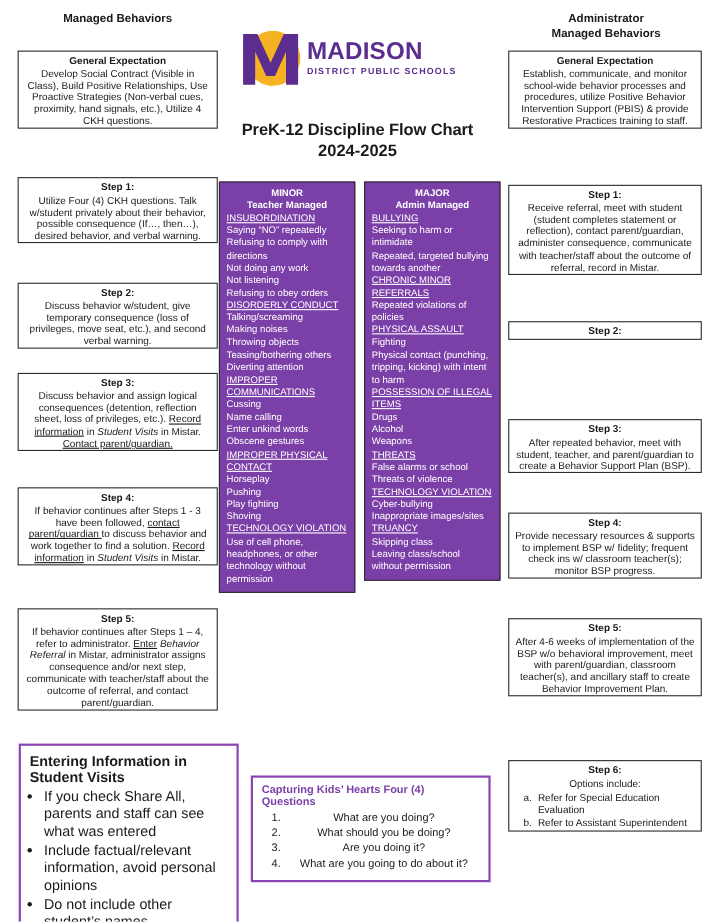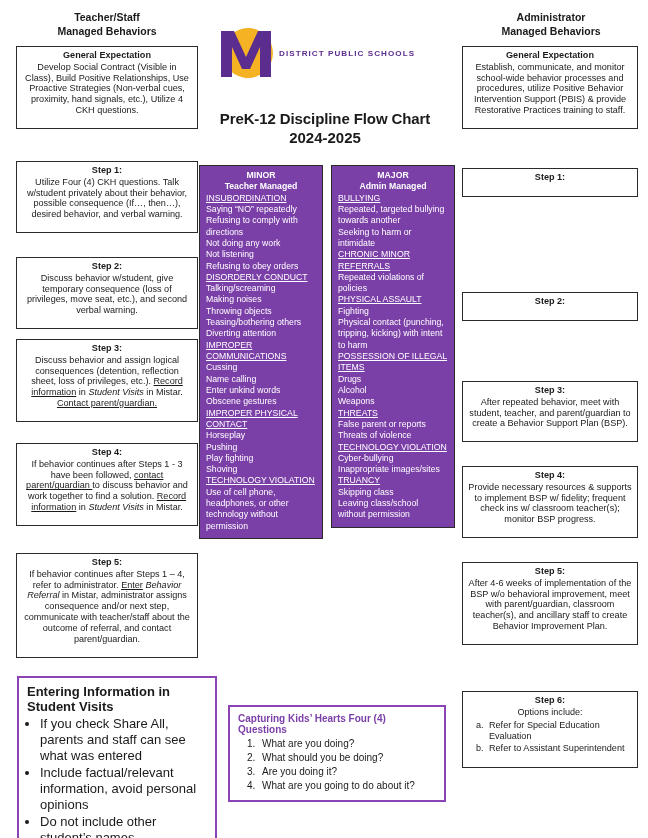--- a/index.html
+++ b/index.html
@@ -14,21 +14,21 @@
     position: relative;
     width: 648px; height: 838px;
     background: #fff;
     overflow: hidden;
   }
 
   
   .wbox {
     border: 1.4px solid #2b2b2b;
     background: #fff;
-    padding: 3px 5px 12px 5px;
+    padding: 3px 5px 0 5px;
     text-align: center;
     line-height: 1.19;
   }
   .wbox .hd {
     font-weight: bold;
     display: block;
     margin-bottom: 1px;
   }
   .pbox {
     background: #7B3FA8;
@@ -107,35 +107,34 @@
   .logo-sub {
     font-size: 8.1px; font-weight: bold; color: #5B2D8E;
     letter-spacing: 1.05px; margin-top: 3px; line-height: 1;
   }
   #title-line1 { font-size: 15px; font-weight: bold; letter-spacing: -0.1px; }
   #title-line2 { font-size: 15px; font-weight: bold; margin-top: 2px; }
 
   
   ul.bullets { margin: 2px 0 0 0; padding-left: 13px; text-align: left; }
   ul.bullets li { margin-bottom: 0.5px; line-height: 1.24; }
-  ol.qs { margin: 2px 0 0 0; padding-left: 20px; text-align: left; }
+  ol.qs { margin: 2px 0 0 0; padding-left: 20px; text-align: center; }
   ol.qs li { margin-bottom: 1px; line-height: 1.3; padding-left: 4px; }
   ol.ab { margin: 2px 0 0 0; padding-left: 18px; text-align: left; list-style-type: lower-alpha; }
   ol.ab li { margin-bottom: 1px; line-height: 1.22; padding-left: 3px; }
   .boxtitle-purple {
     color: #7B3FA8; font-weight: bold; display: block;
   }
 </style>
 </head>
 <body>
 
 <div id="page">
 
   <div class="abs colhead" id="left-head">
-    <div>Teacher/Staff</div>
     <div>Managed Behaviors</div>
   </div>
 
   <div class="abs wbox" id="gen-exp-left">
     <span class="hd">General Expectation</span>
     <span>Develop Social Contract (Visible in Class), Build Positive Relationships, Use Proactive Strategies (Non-verbal cues, proximity, hand signals, etc.), Utilize 4 CKH questions.</span>
   </div>
 
   <div class="abs wbox" id="step1-left">
     <span class="hd">Step 1:</span>
@@ -173,20 +172,21 @@
 
   <div class="abs logo-row" id="logo-wrap">
     <span class="logo-mark">
       <svg viewBox="0 0 58 60" width="58" height="60" aria-hidden="true">
         <circle cx="31" cy="30" r="25" fill="#F5B324"></circle>
         <path d="M4 54 L4 8 L17 8 L29 34 L41 8 L54 8 L54 54 L43 54 L43 24 L33 46 L25 46 L15 24 L15 54 Z" fill="#5B2D8E"></path>
         <path d="M24 46 L34 46 L29 56 Z" fill="#F5B324"></path>
       </svg>
     </span>
     <span class="logo-text">
+      <span class="logo-name" style="display:block;">MADISON</span>
       <span class="logo-sub" style="display:block;">DISTRICT PUBLIC SCHOOLS</span>
     </span>
   </div>
 
   <div class="abs" id="title-block">
     <div id="title-line1">PreK-12 Discipline Flow Chart</div>
     <div id="title-line2">2024-2025</div>
   </div>
 
   <div class="abs pbox" id="minor-box">
@@ -218,33 +218,33 @@
         <span class="cat">TECHNOLOGY VIOLATION</span>
         <span class="itm">Use of cell phone, headphones, or other technology without permission</span>
       </div>
   </div>
 
   <div class="abs pbox" id="major-box">
     <span class="ttl">MAJOR</span>
     <span class="ttl">Admin Managed</span>
     <div>
         <span class="cat">BULLYING</span>
+        <span class="itm">Seeking to harm or intimidate</span>
         <span class="itm">Repeated, targeted bullying towards another</span>
-        <span class="itm">Seeking to harm or intimidate</span>
         <span class="cat">CHRONIC MINOR REFERRALS</span>
         <span class="itm">Repeated violations of policies</span>
         <span class="cat">PHYSICAL ASSAULT</span>
         <span class="itm">Fighting</span>
         <span class="itm">Physical contact (punching, tripping, kicking) with intent to harm</span>
         <span class="cat">POSSESSION OF ILLEGAL ITEMS</span>
         <span class="itm">Drugs</span>
         <span class="itm">Alcohol</span>
         <span class="itm">Weapons</span>
         <span class="cat">THREATS</span>
-        <span class="itm">False parent or reports</span>
+        <span class="itm">False alarms or school</span>
         <span class="itm">Threats of violence</span>
         <span class="cat">TECHNOLOGY VIOLATION</span>
         <span class="itm">Cyber-bullying</span>
         <span class="itm">Inappropriate images/sites</span>
         <span class="cat">TRUANCY</span>
         <span class="itm">Skipping class</span>
         <span class="itm">Leaving class/school without permission</span>
       </div>
   </div>
 
@@ -263,20 +263,21 @@
     <div>Managed Behaviors</div>
   </div>
 
   <div class="abs wbox" id="gen-exp-right">
     <span class="hd">General Expectation</span>
     <span>Establish, communicate, and monitor school-wide behavior processes and procedures, utilize Positive Behavior Intervention Support (PBIS) &amp; provide Restorative Practices training to staff.</span>
   </div>
 
   <div class="abs wbox" id="step1-right">
     <span class="hd">Step 1:</span>
+    <span>Receive referral, meet with student (student completes statement or reflection), contact parent/guardian, administer consequence, communicate with teacher/staff about the outcome of referral, record in Mistar.</span>
   </div>
 
   <div class="abs wbox" id="step2-right">
     <span class="hd">Step 2:</span>
   </div>
 
   <div class="abs wbox" id="step3-right">
     <span class="hd">Step 3:</span>
     <span>After repeated behavior, meet with student, teacher, and parent/guardian to create a Behavior Support Plan (BSP).</span>
   </div>

